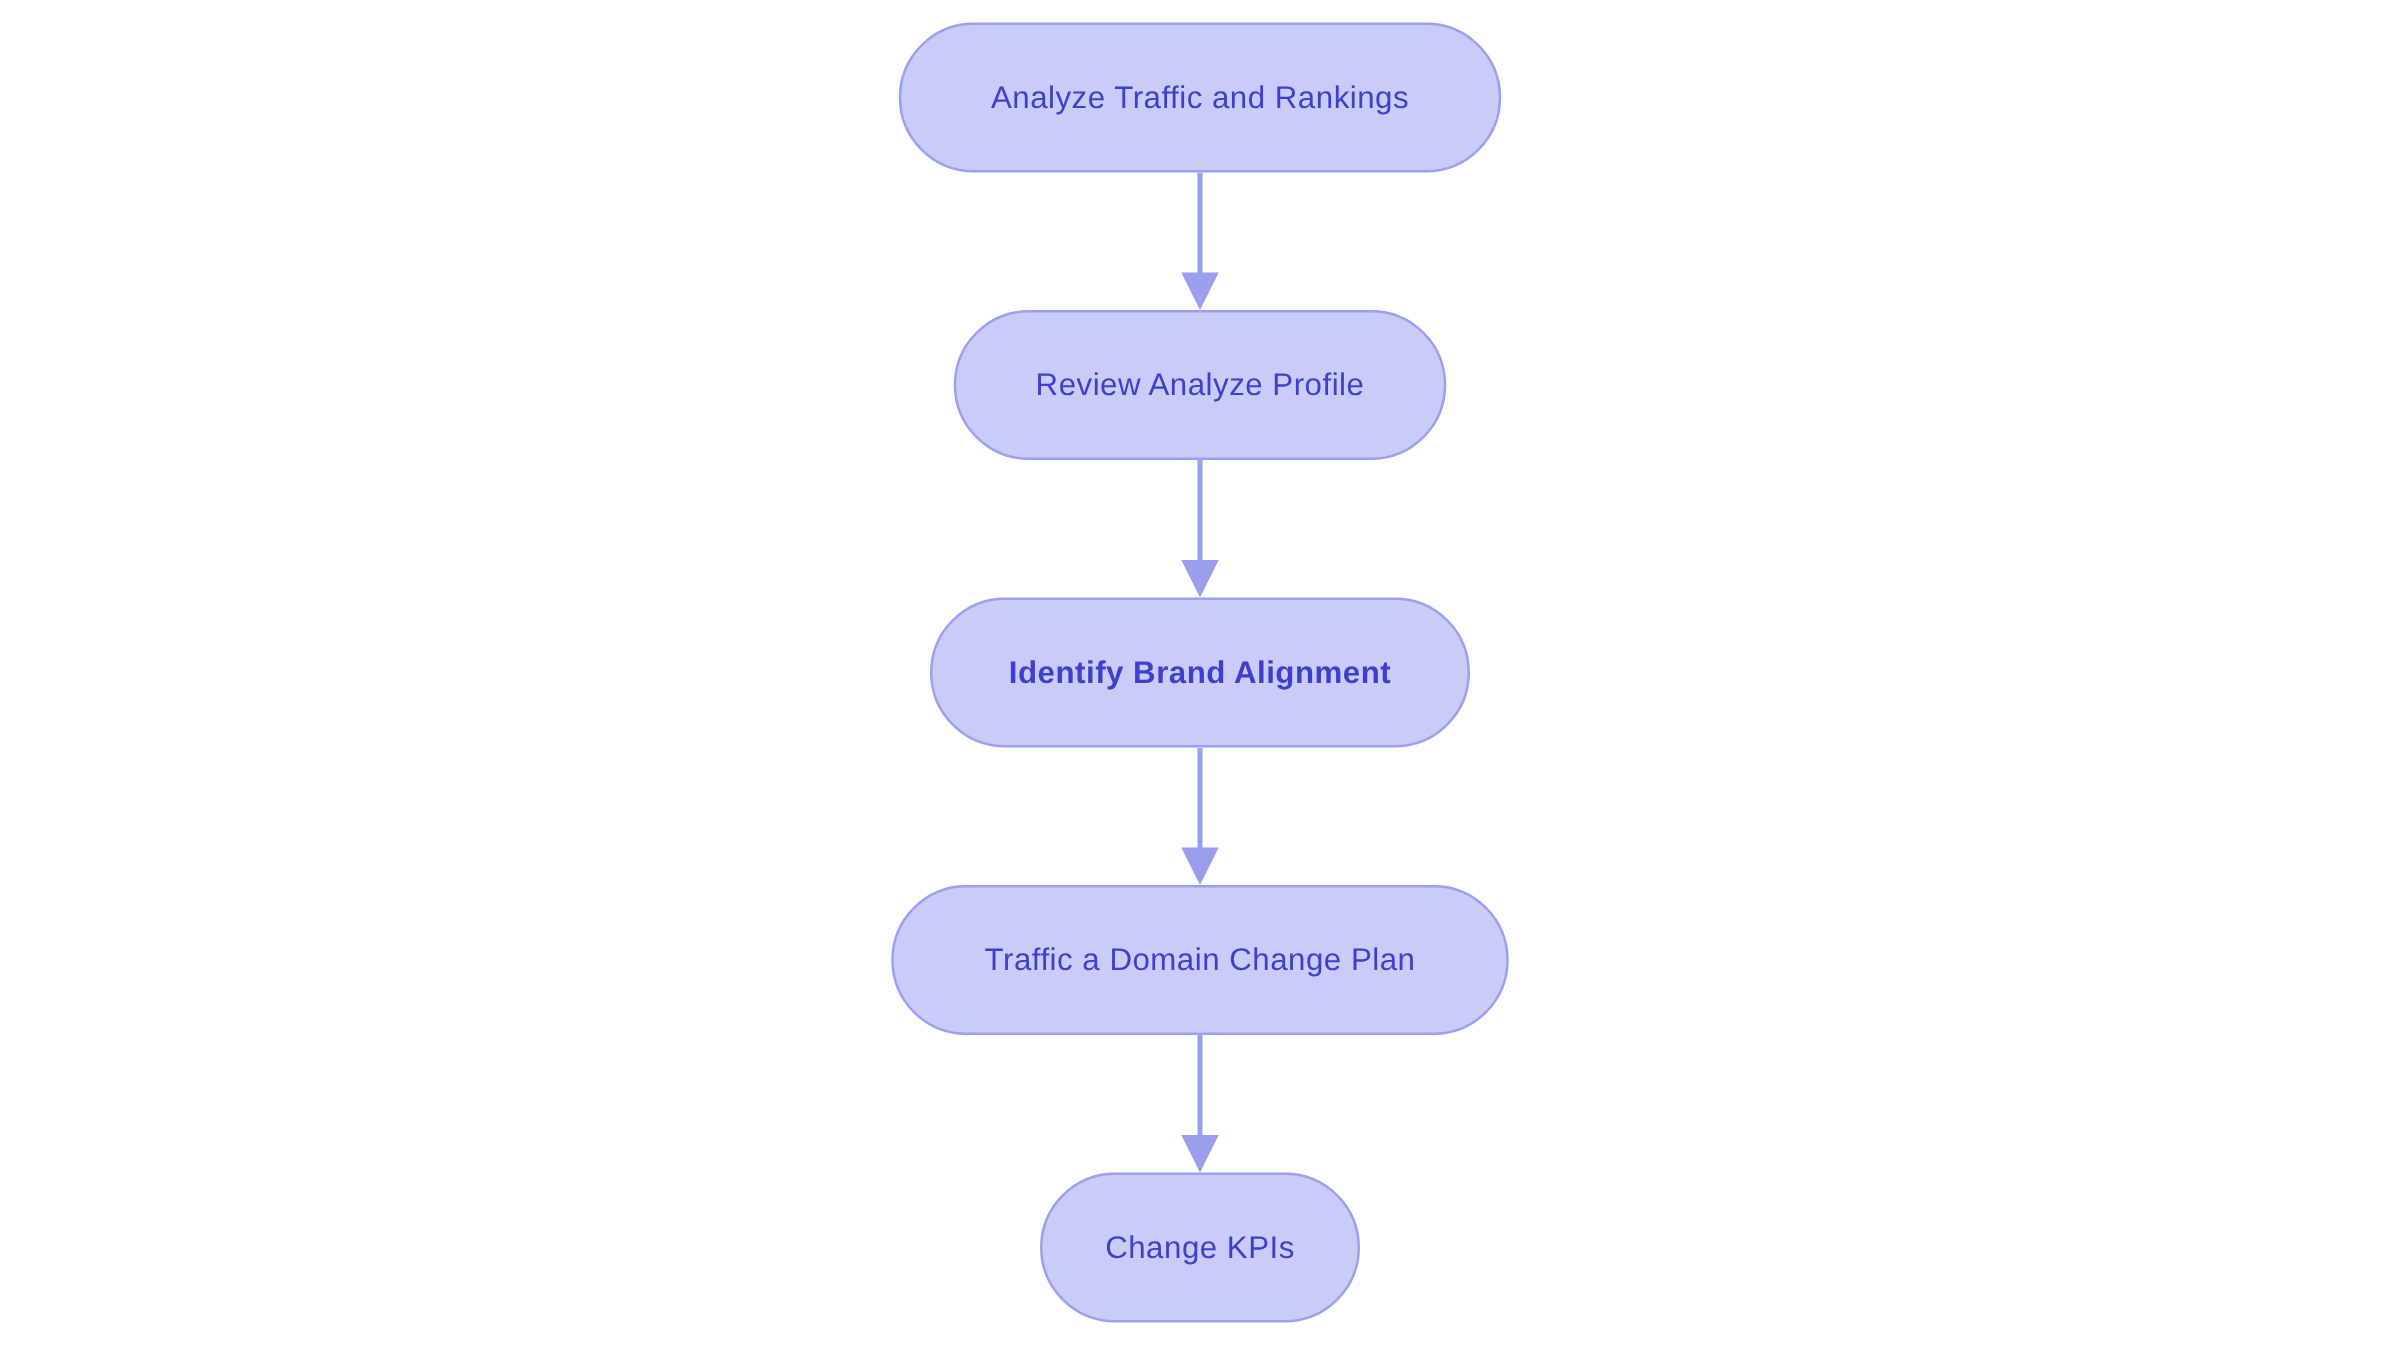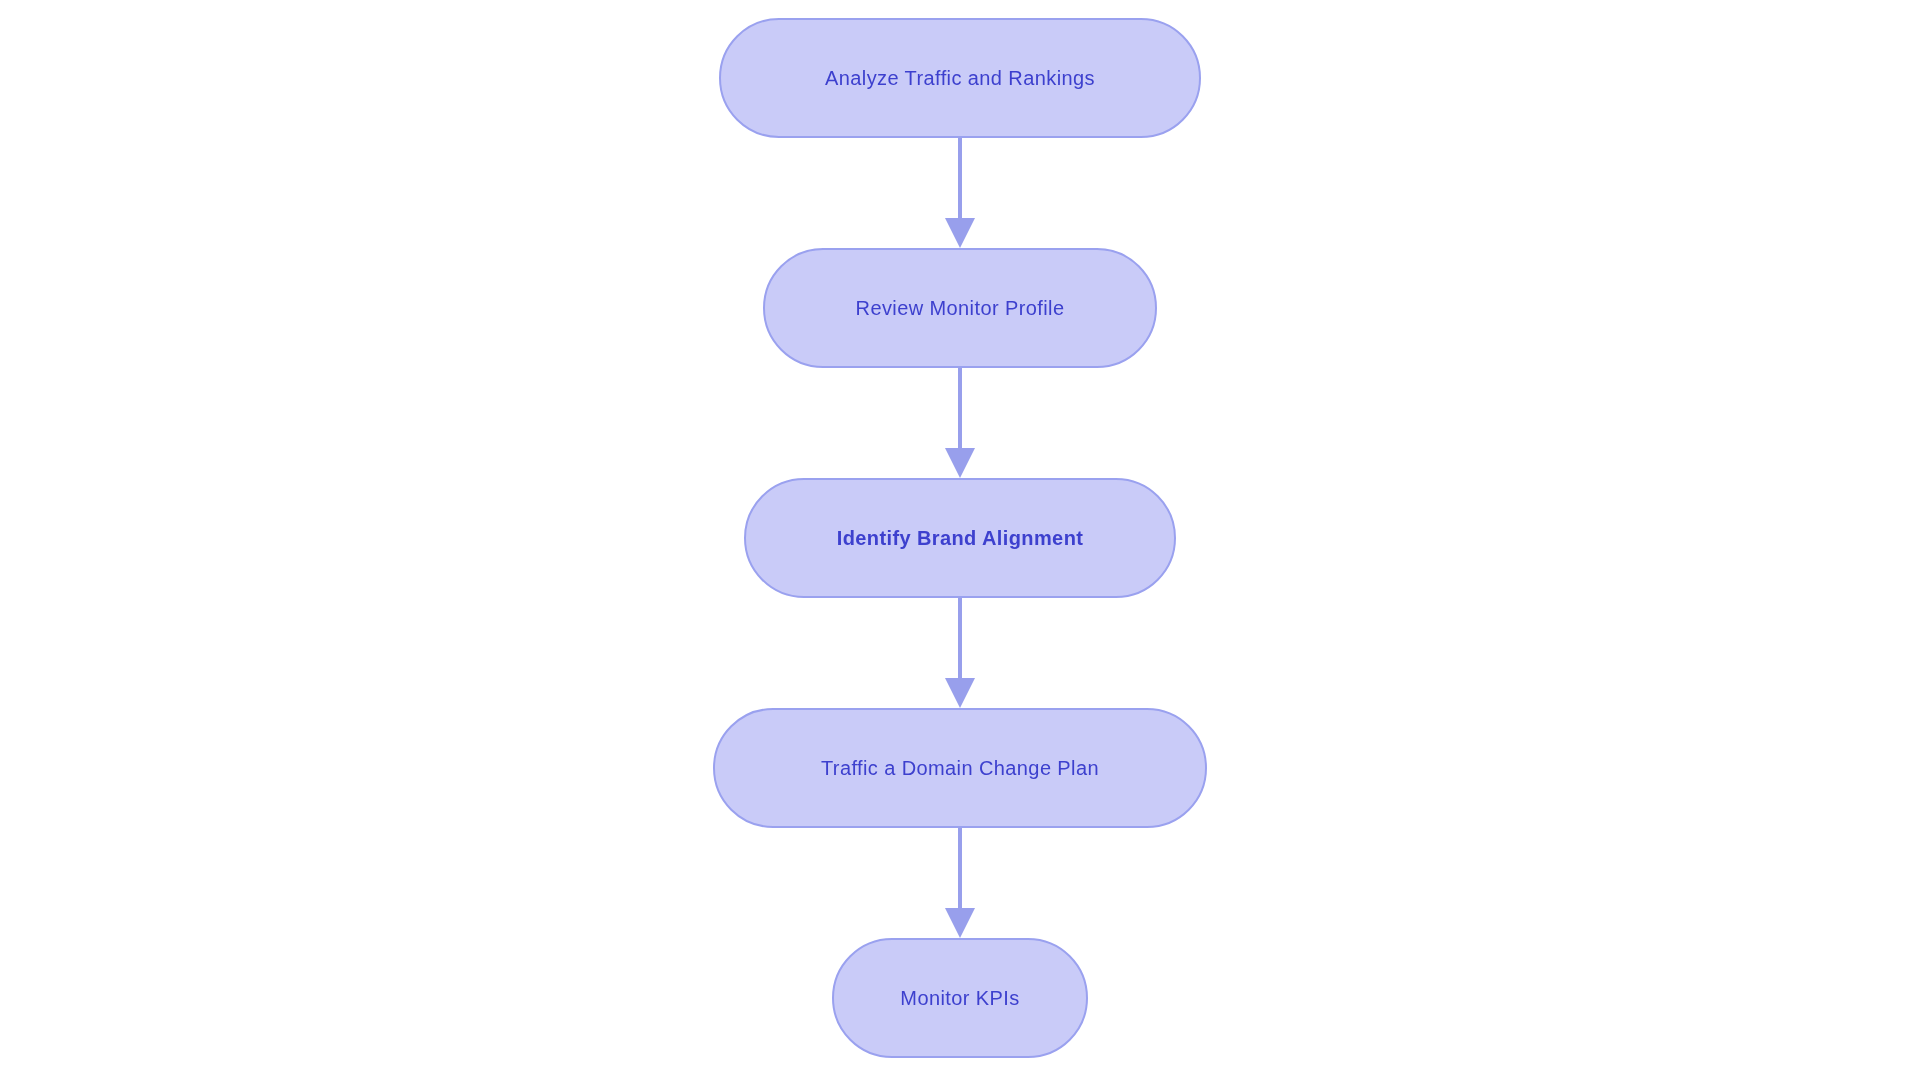--- a/index.html
+++ b/index.html
@@ -27,21 +27,21 @@
     height: 120px;
     border-radius: 60px;
     background: var(--node-fill);
     border: 2px solid var(--node-border);
     display: flex;
     align-items: center;
     justify-content: center;
     flex: 0 0 auto;
   }
   .node span {
-    font-size: 20px;
+    font-size: 25px;
     letter-spacing: 0.4px;
     color: var(--node-text);
     white-space: nowrap;
   }
   
   .node:nth-of-type(1) { width: 482px; }
   .node:nth-of-type(2) { width: 394px; }
   .node:nth-of-type(3) { width: 432px; font-weight: bold; }
   .node:nth-of-type(4) { width: 494px; }
   .node:nth-of-type(5) { width: 256px; }
@@ -61,21 +61,21 @@
   <div class="node">
     <span>Analyze Traffic and Rankings</span>
   </div>
 
   <svg class="arrow" viewBox="0 0 32 110" xmlns="http://www.w3.org/2000/svg">
     <line x1="16" y1="0" x2="16" y2="82"></line>
     <polygon points="1,80 31,80 16,110"></polygon>
   </svg>
 
   <div class="node">
-    <span>Review Monitor Profile</span>
+    <span>Review Analyze Profile</span>
   </div>
 
   <svg class="arrow" viewBox="0 0 32 110" xmlns="http://www.w3.org/2000/svg">
     <line x1="16" y1="0" x2="16" y2="82"></line>
     <polygon points="1,80 31,80 16,110"></polygon>
   </svg>
 
   <div class="node">
     <span>Identify Brand Alignment</span>
   </div>
@@ -88,16 +88,16 @@
   <div class="node">
     <span>Traffic a Domain Change Plan</span>
   </div>
 
   <svg class="arrow" viewBox="0 0 32 110" xmlns="http://www.w3.org/2000/svg">
     <line x1="16" y1="0" x2="16" y2="82"></line>
     <polygon points="1,80 31,80 16,110"></polygon>
   </svg>
 
   <div class="node">
-    <span>Monitor KPIs</span>
+    <span>Change KPIs</span>
   </div>
 
 </div>
 
 </body></html>

